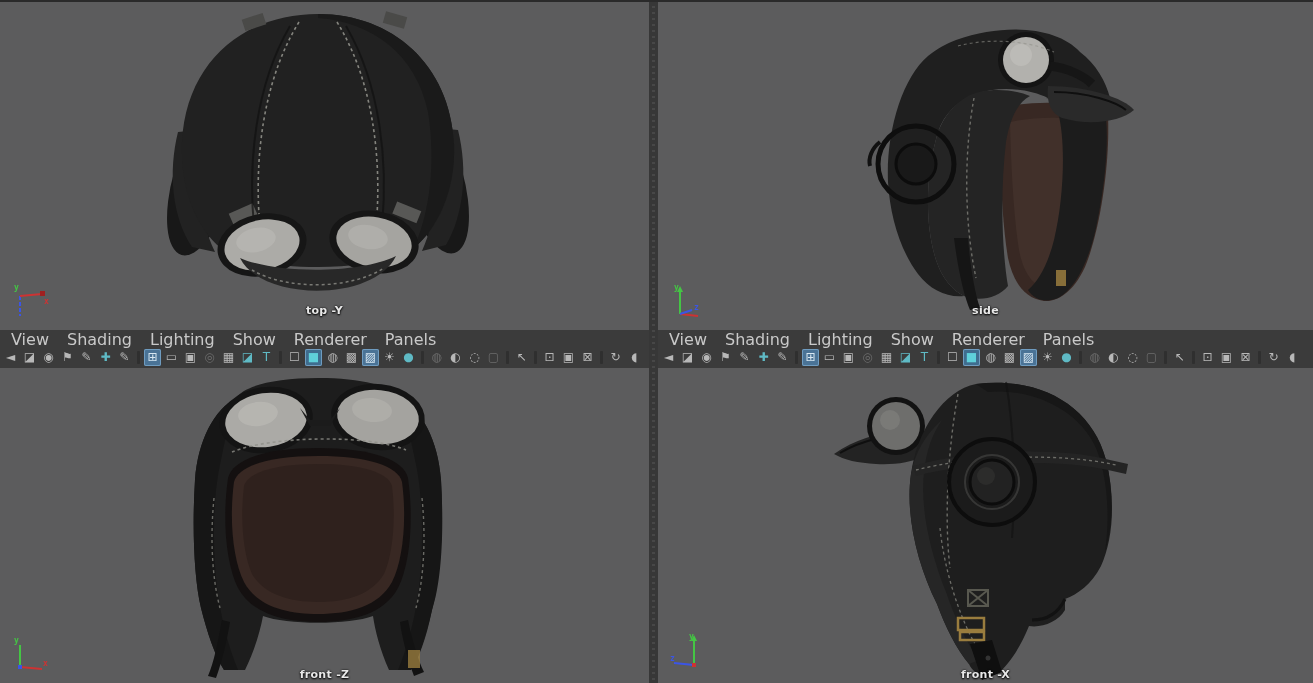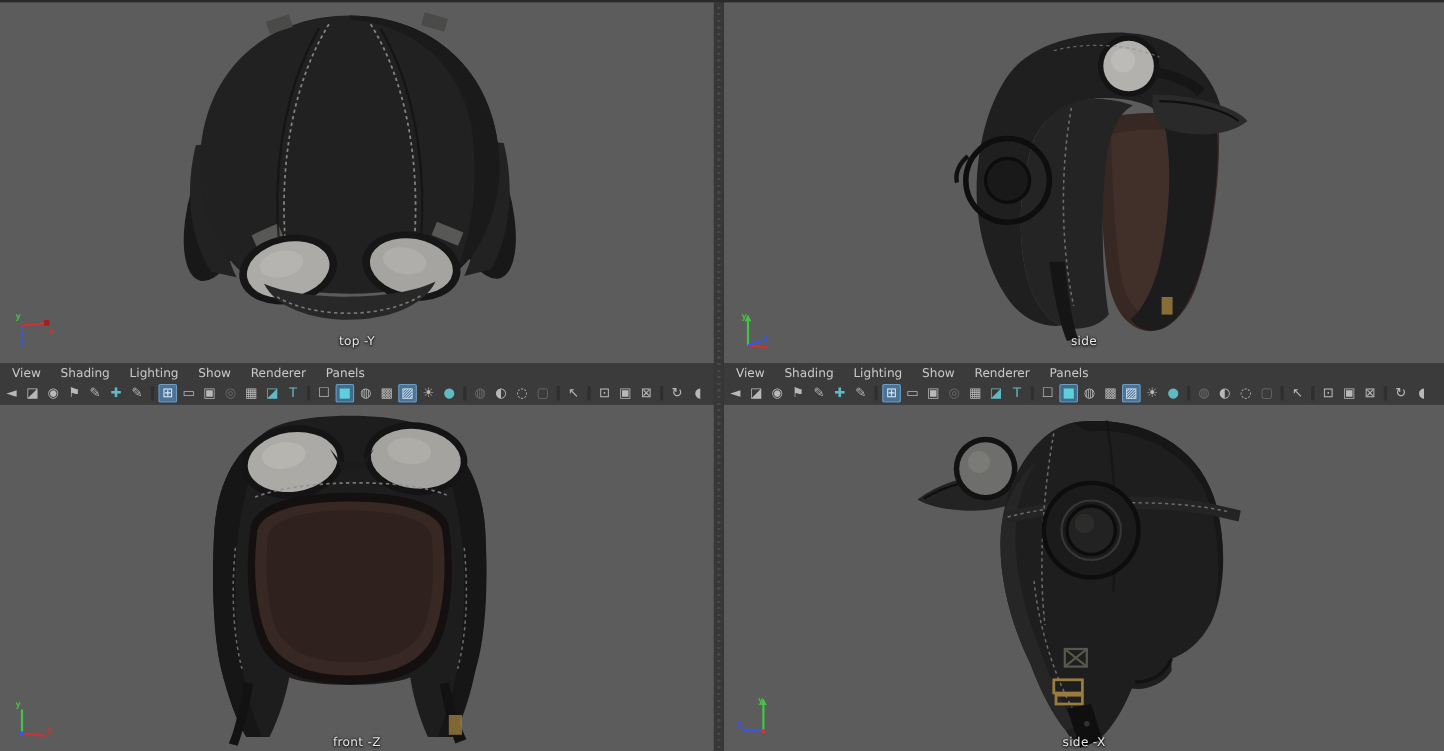--- a/index.html
+++ b/index.html
@@ -12,32 +12,32 @@
   .vp-bot-right {left:658px;top:368px;width:655px;height:315px;}
   .divider{position:absolute;left:649px;top:0;width:9px;height:683px;background:#373737;
            background-image:repeating-linear-gradient(to bottom,#474747 0 2px,#373737 2px 6px);
            background-size:3px 100%;background-repeat:no-repeat;background-position:3px 0;}
   .topedge{position:absolute;left:0;top:0;width:1313px;height:2px;background:#2a2a2a;}
 
   .panelbar{position:absolute;top:330px;height:38px;background:#3b3b3b;border-bottom:1px solid #2c2c2c;overflow:hidden;}
   .pb-left{left:0;width:649px;}
   .pb-right{left:658px;width:655px;}
   .menu-row{display:flex;align-items:center;height:16px;padding:1px 2px 0 2px;}
-  .menu-item{color:#c9c9c9;font-size:11px;padding:0 9px;cursor:default;white-space:nowrap;text-align:center;}
+  .menu-item{color:#c9c9c9;font-size:16px;padding:0 9px;cursor:default;white-space:nowrap;text-align:center;}
   .icon-row{display:flex;align-items:center;height:21px;padding-left:1px;}
   .ic{width:17px;height:17px;margin:0 1px;display:flex;align-items:center;justify-content:center;
       font-size:12px;line-height:17px;color:#b8b8b8;border-radius:2px;flex:0 0 auto;}
   .ic.teal{color:#5fbac5;}
   .ic.dim{color:#6d6d6d;}
   .ic.active{color:#d7e7f2;background:#4a7396;box-shadow:inset 0 0 0 1px #6f9cc0;}
   .ic.tealactive{color:#5fd0da;background:#3f6d8f;box-shadow:inset 0 0 0 1px #6f9cc0;}
   .tsep{width:3px;height:13px;margin:0 3px;background:#2f2f2f;border-radius:1px;flex:0 0 auto;}
 
   .vp-label{position:absolute;left:50%;transform:translateX(-50%);color:#e8e8e8;
-            font-size:11px;font-weight:normal;letter-spacing:.3px;white-space:nowrap;
+            font-size:11px;font-weight:bold;letter-spacing:.3px;white-space:nowrap;
             text-shadow:0 1px 2px #000,0 0 2px #000;}
   .vp-label.toprow{bottom:13px;}
   .vp-label.botrow{bottom:2px;}
   .gizmo{position:absolute;left:10px;bottom:8px;}
   .helmet-svg{position:absolute;left:0;top:0;}
   .gz{font-size:8px;font-weight:bold;font-family:"DejaVu Sans Mono",monospace;}
 </style>
 </head>
 <body>
 
@@ -347,18 +347,18 @@
       <circle cx="330" cy="290" r="2.5" fill="#333"></circle>
     </svg>
     <svg class="gizmo" width="46" height="46">
       <line x1="26" y1="36" x2="26" y2="12" stroke="#44c544" stroke-width="2"></line>
       <polygon points="23,12 29,12 26,6" fill="#44c544"></polygon>
       <line x1="26" y1="36" x2="6" y2="34" stroke="#3b55e6" stroke-width="2"></line>
       <rect x="24" y="34" width="4" height="4" fill="#cc3333"></rect>
       <text class="gz" x="21" y="10" fill="#44c544">y</text>
       <text class="gz" x="2" y="32" fill="#3b55e6">z</text>
     </svg>
-    <span class="vp-label botrow">side -X</span>
+    <span class="vp-label botrow">front -X</span>
   </div>
 
   <div class="divider"></div>
   <div class="topedge"></div>
 </div>
 
 </body></html>

